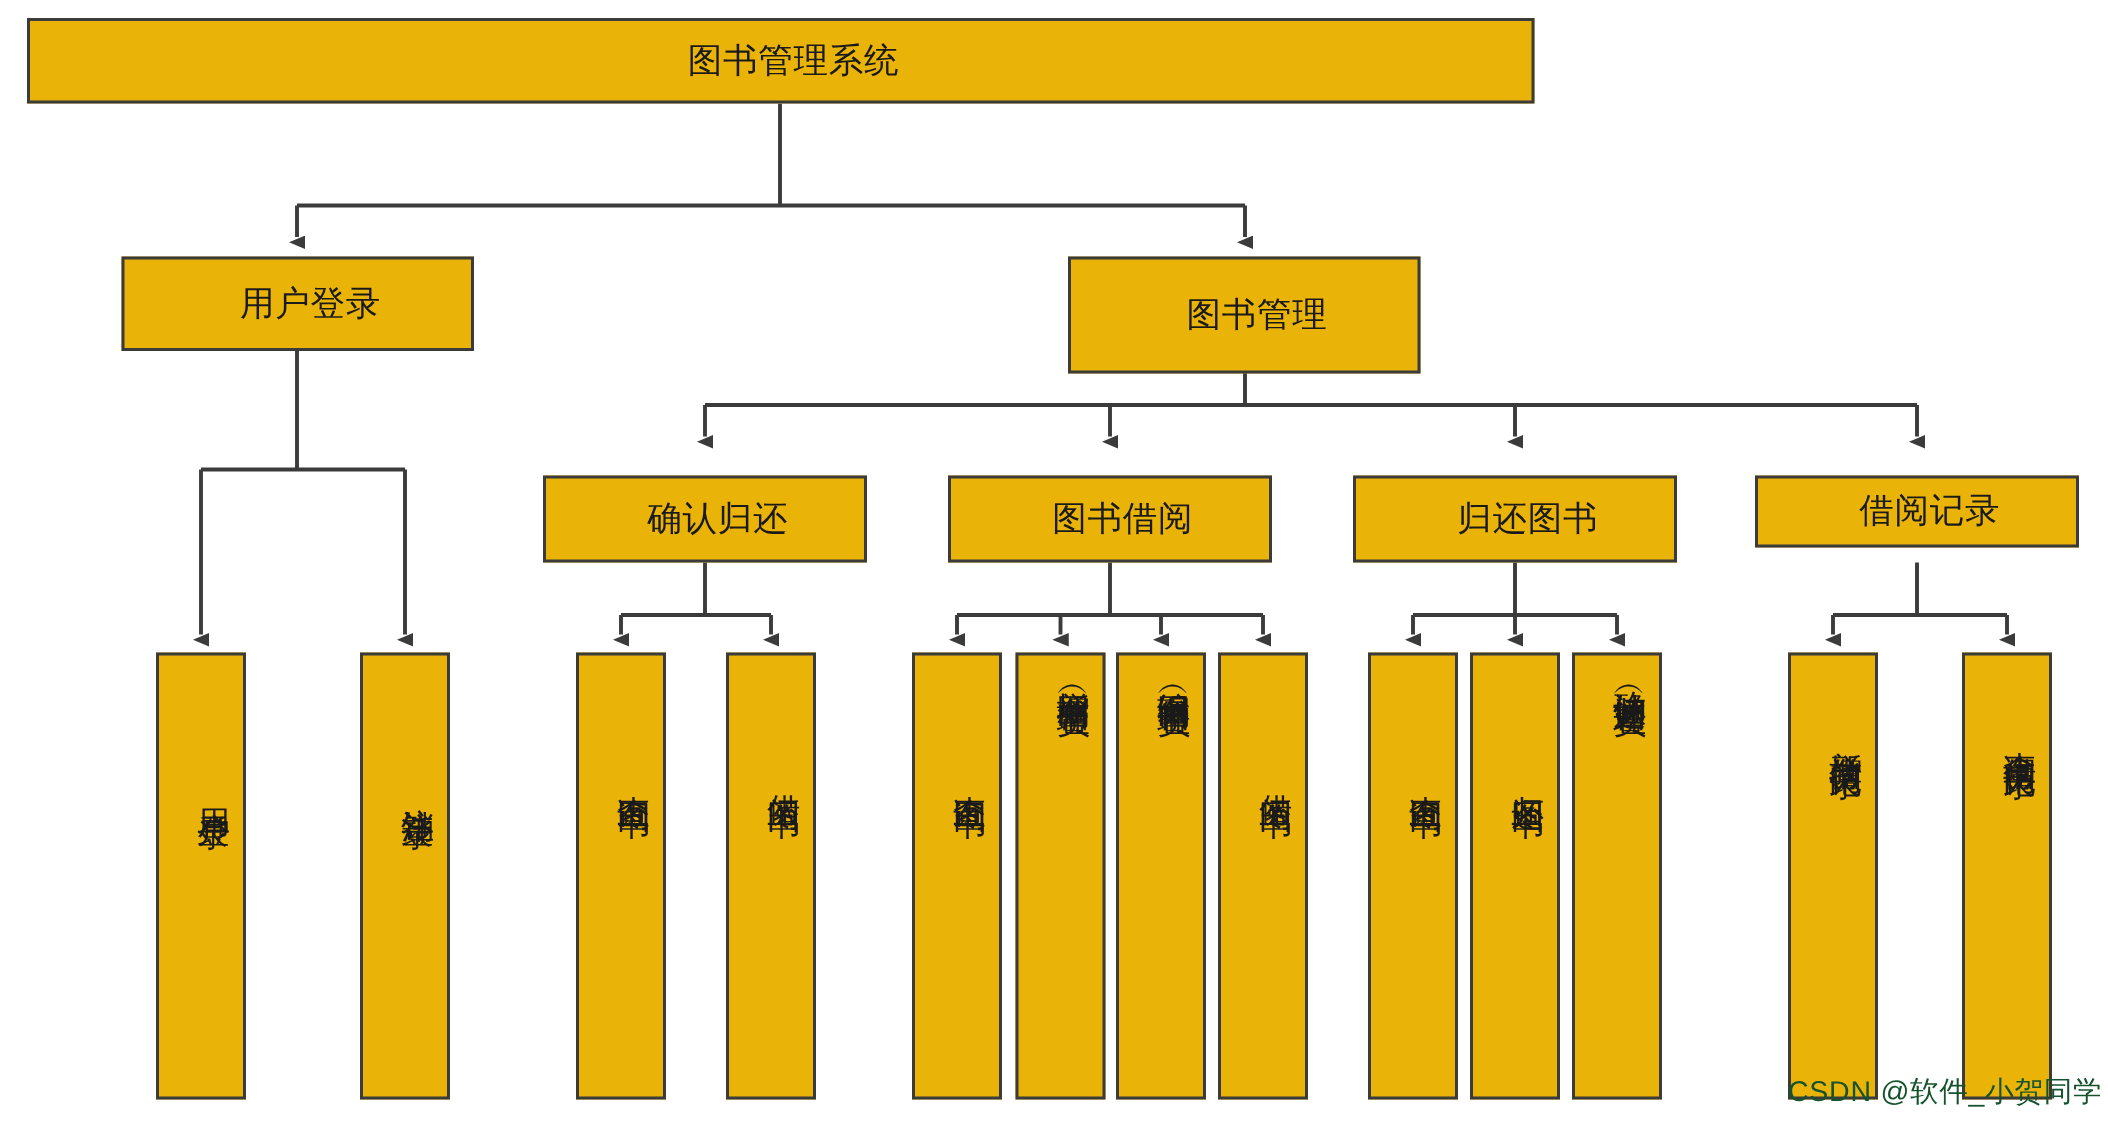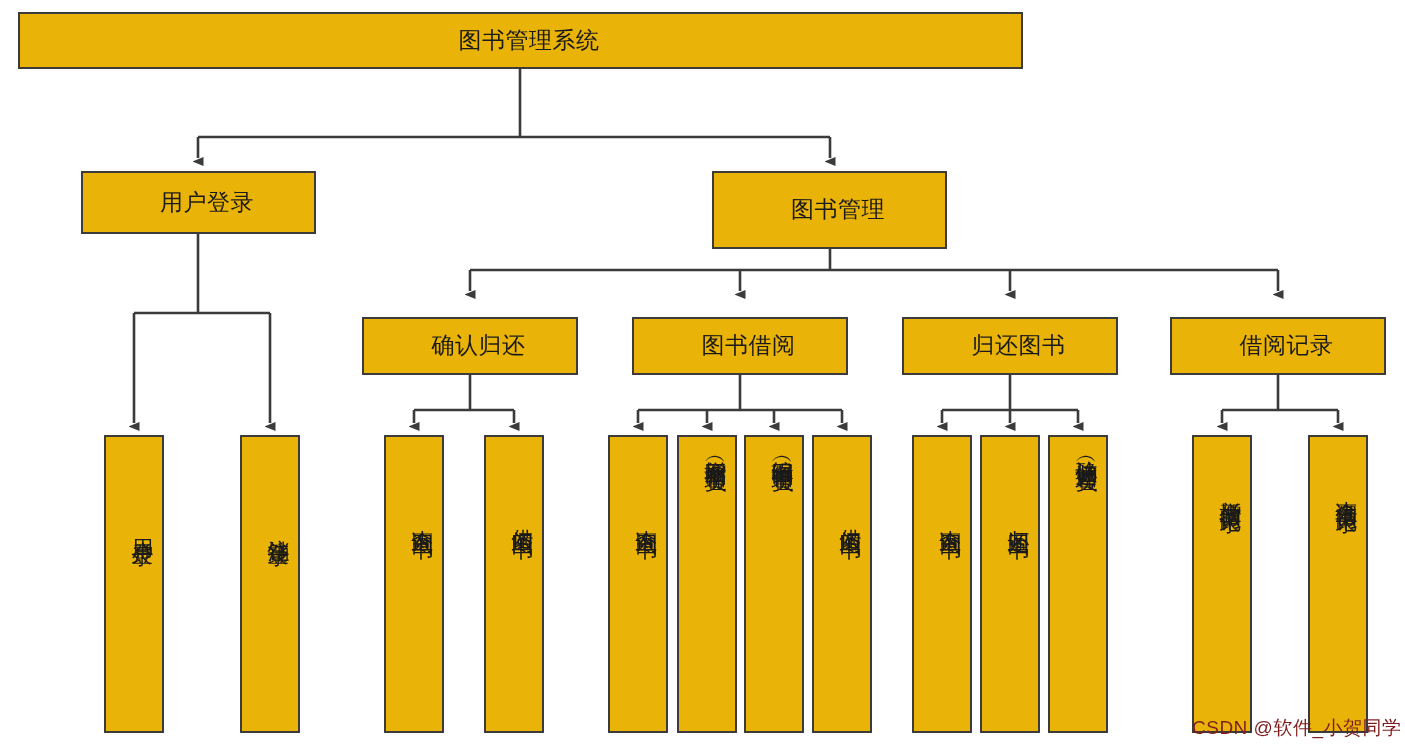--- a/index.html
+++ b/index.html
@@ -63,21 +63,21 @@
     font-size: 22px;
     line-height: 1.0;
     letter-spacing: 2.5px;
     white-space: nowrap;
   }
   .node.v.tall .lbl {
     letter-spacing: 1.5px;
   }
   .watermark {
     position: absolute;
-    color: #7f1d1d;
+    color: #14532d;
     font-size: 19px;
     white-space: nowrap;
     letter-spacing: 0.5px;
     font-family: "Liberation Sans", "DejaVu Sans", sans-serif;
   }
 </style>
 </head>
 <body>
 
 <div id="canvas">
@@ -146,21 +146,21 @@
 
   <div class="node h" style="left:362px; top:317px; width:216px; height:58px;">
     <span class="lbl">确认归还</span>
   </div>
   <div class="node h" style="left:632px; top:317px; width:216px; height:58px;">
     <span class="lbl">图书借阅</span>
   </div>
   <div class="node h" style="left:902px; top:317px; width:216px; height:58px;">
     <span class="lbl">归还图书</span>
   </div>
-  <div class="node h" style="left:1170px; top:317px; width:216px; height:58px;">
+  <div class="node h" style="left:1170px; top:317px; width:216px; height:48px;">
     <span class="lbl">借阅记录</span>
   </div>
 
   <div class="node v" style="left:104px; top:435px; width:60px; height:298px; padding-top:84px;">
     <span class="lbl">用户登录</span>
   </div>
   <div class="node v" style="left:240px; top:435px; width:60px; height:298px; padding-top:84px;">
     <span class="lbl">注销登录</span>
   </div>
 

